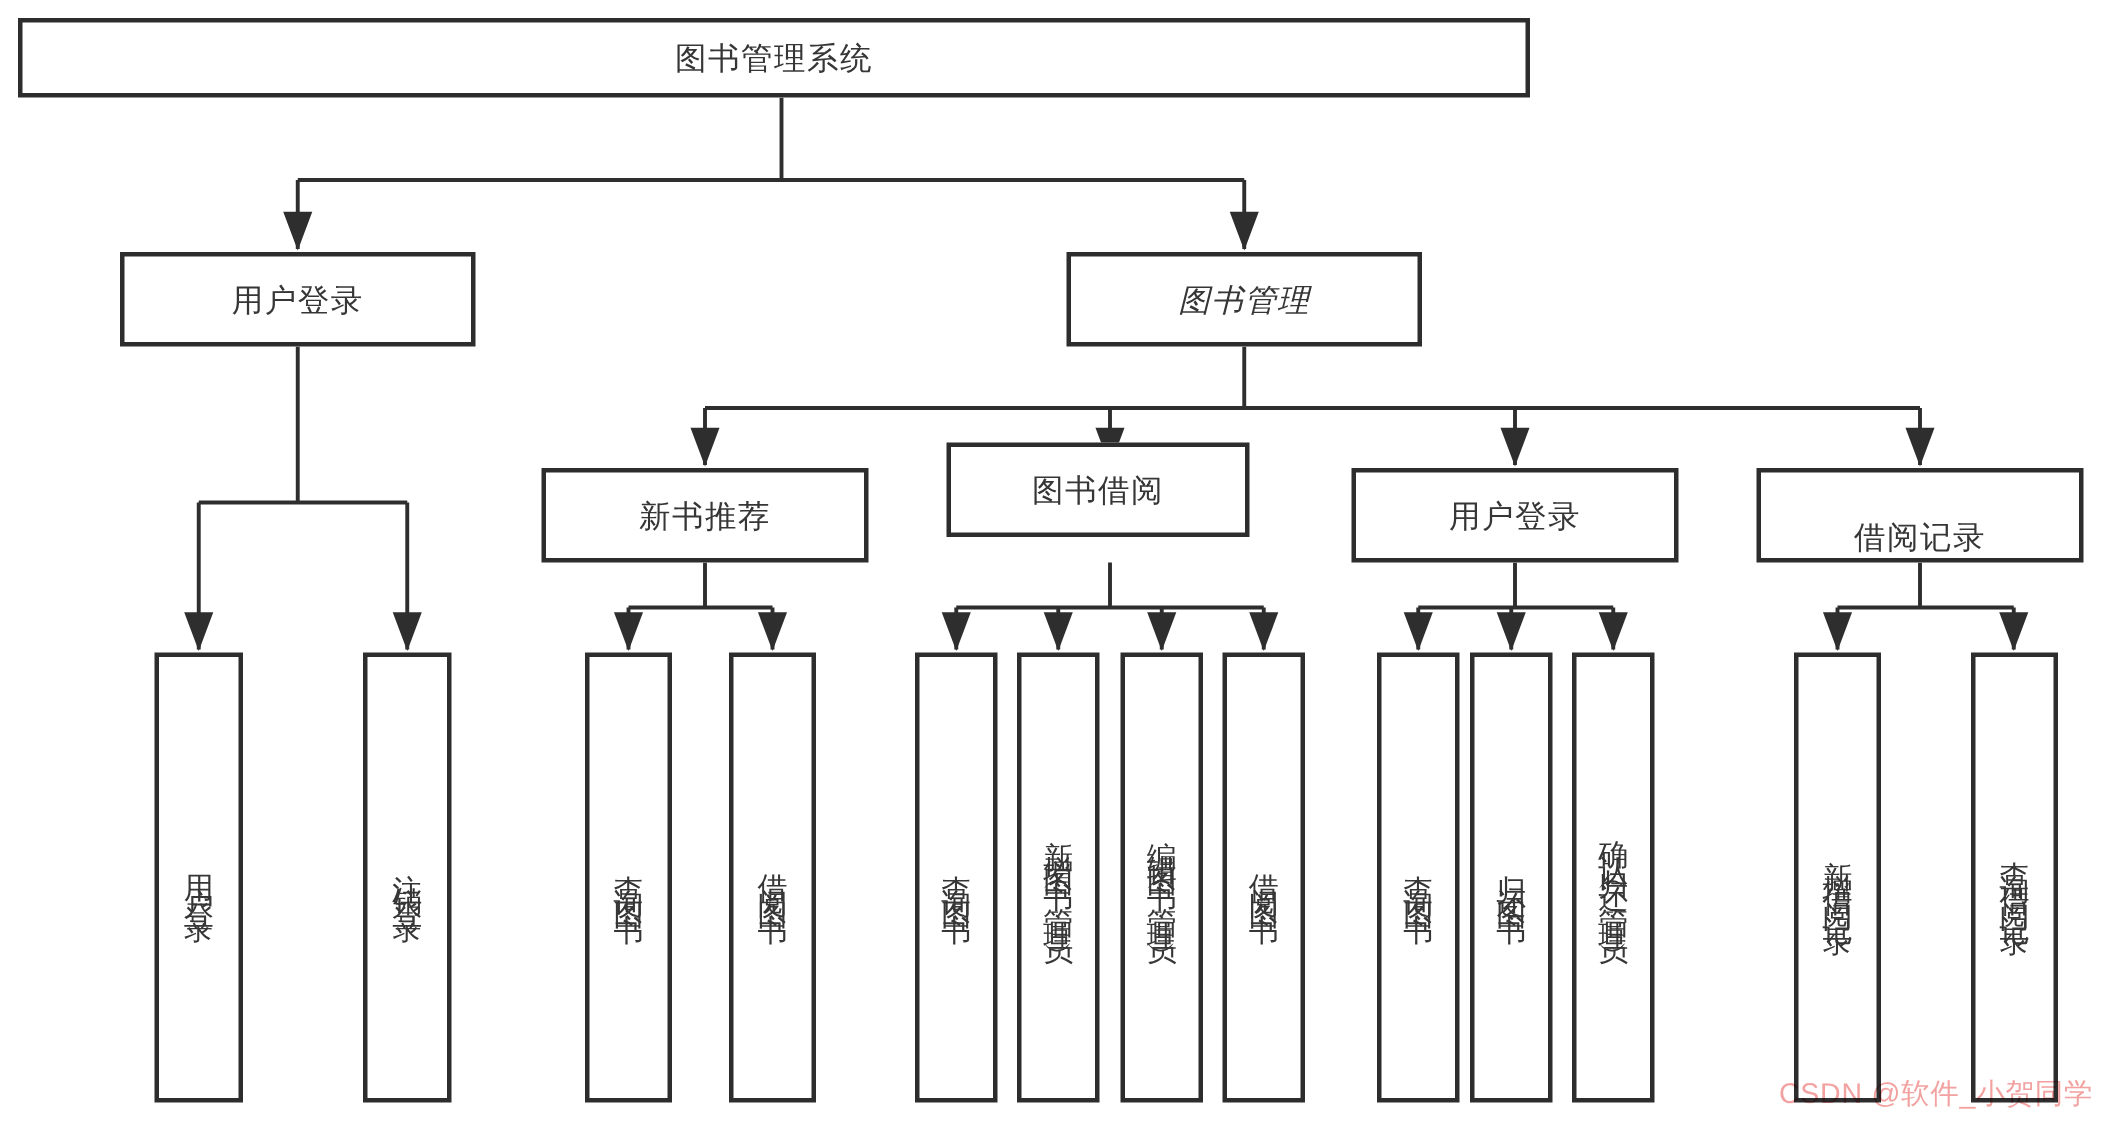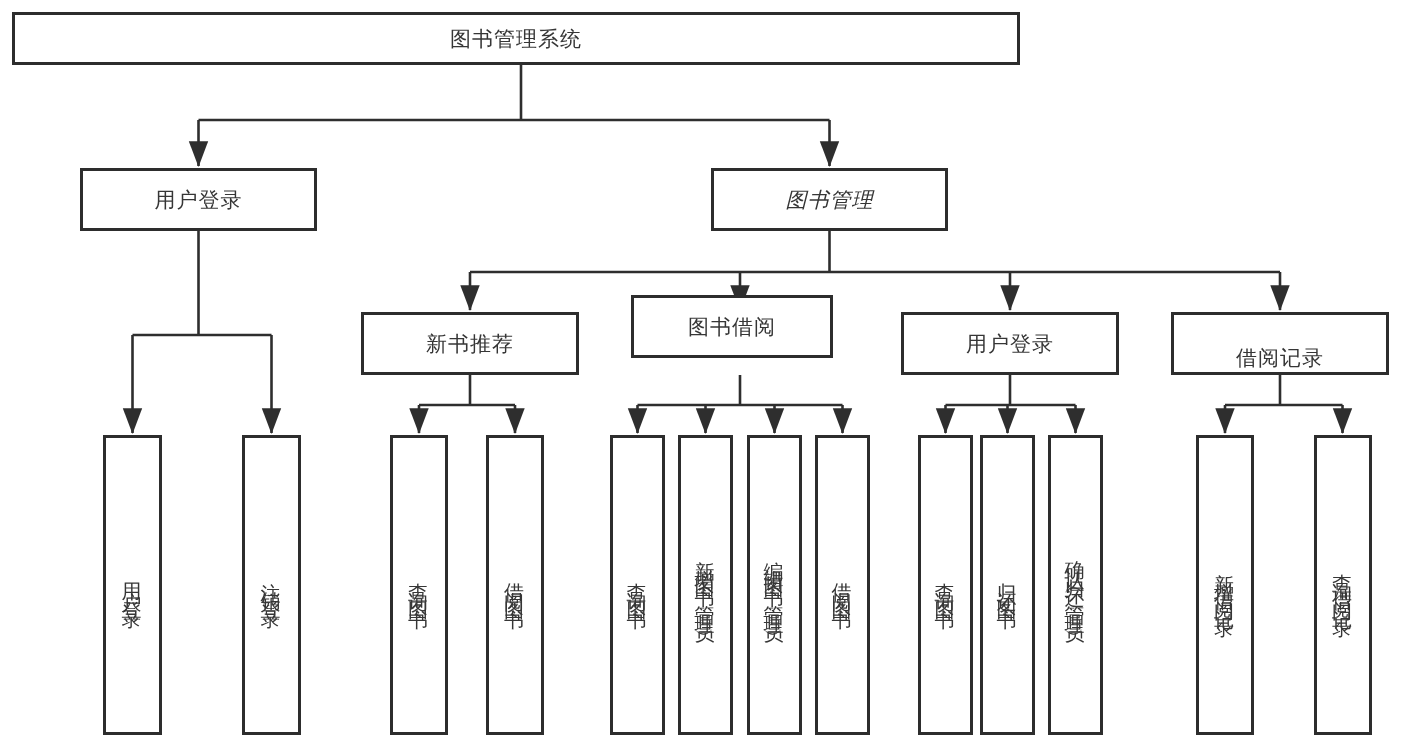--- a/index.html
+++ b/index.html
@@ -170,14 +170,15 @@
     <span class="v-label">确认归还（管理员）</span>
   </div>
 
   <div class="box v-box" style="left:1196px; top:435px; width:58px; height:300px;">
     <span class="v-label">新增借阅记录</span>
   </div>
   <div class="box v-box" style="left:1314px; top:435px; width:58px; height:300px;">
     <span class="v-label">查询借阅记录</span>
   </div>
 
+  <div class="watermark">CSDN @软件_小贺同学</div>
 
 </div>
 
 </body></html>

